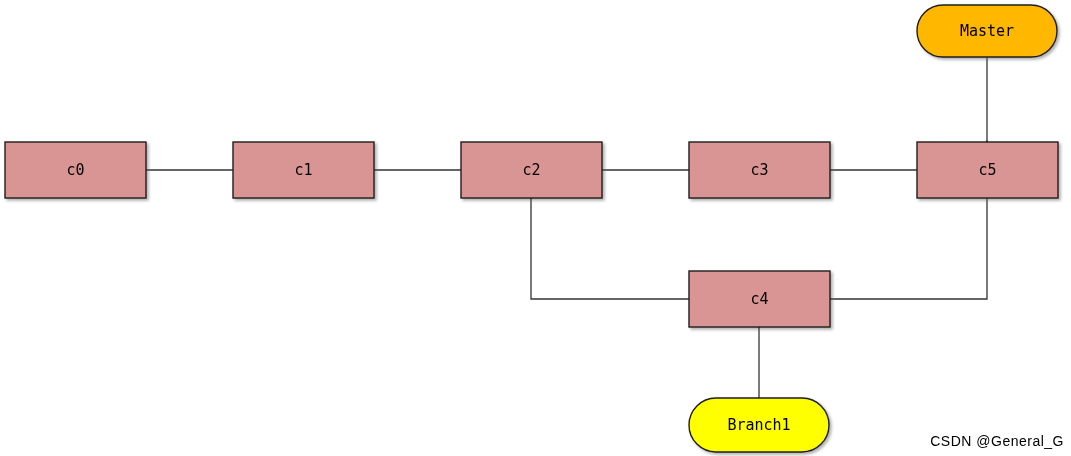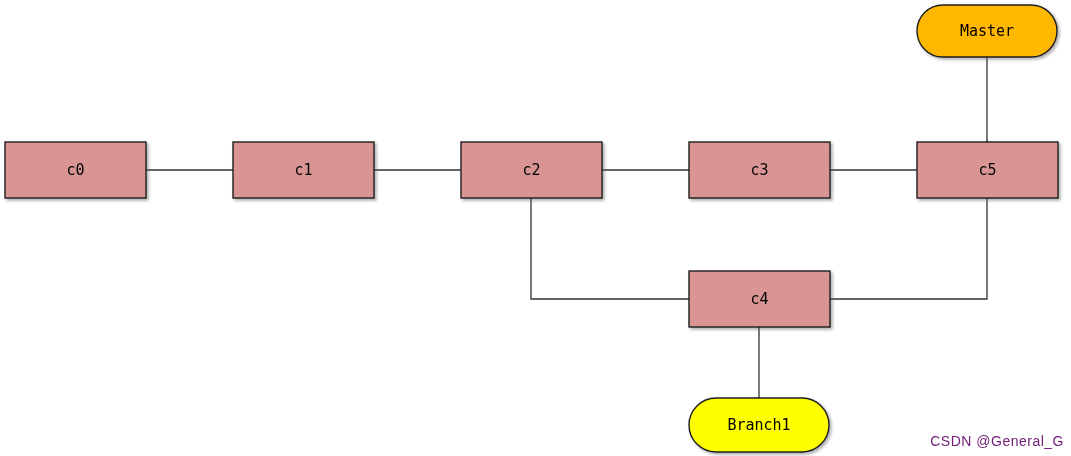--- a/index.html
+++ b/index.html
@@ -35,21 +35,21 @@
     font-size: 15px;
     fill: #000000;
     text-anchor: middle;
   }
   .watermark {
     position: absolute;
     right: 7px;
     bottom: 7px;
     font-family: "Liberation Sans", sans-serif;
     font-size: 14px;
-    color: #701a75;
+    color: #000000;
     letter-spacing: 0.5px;
     user-select: none;
   }
 </style>
 </head>
 <body>
 
 <div class="canvas">
   <svg class="diagram-svg" id="diagram-svg" width="1071" height="456" viewBox="0 0 1071 456" xmlns="http://www.w3.org/2000/svg">
     <defs>

